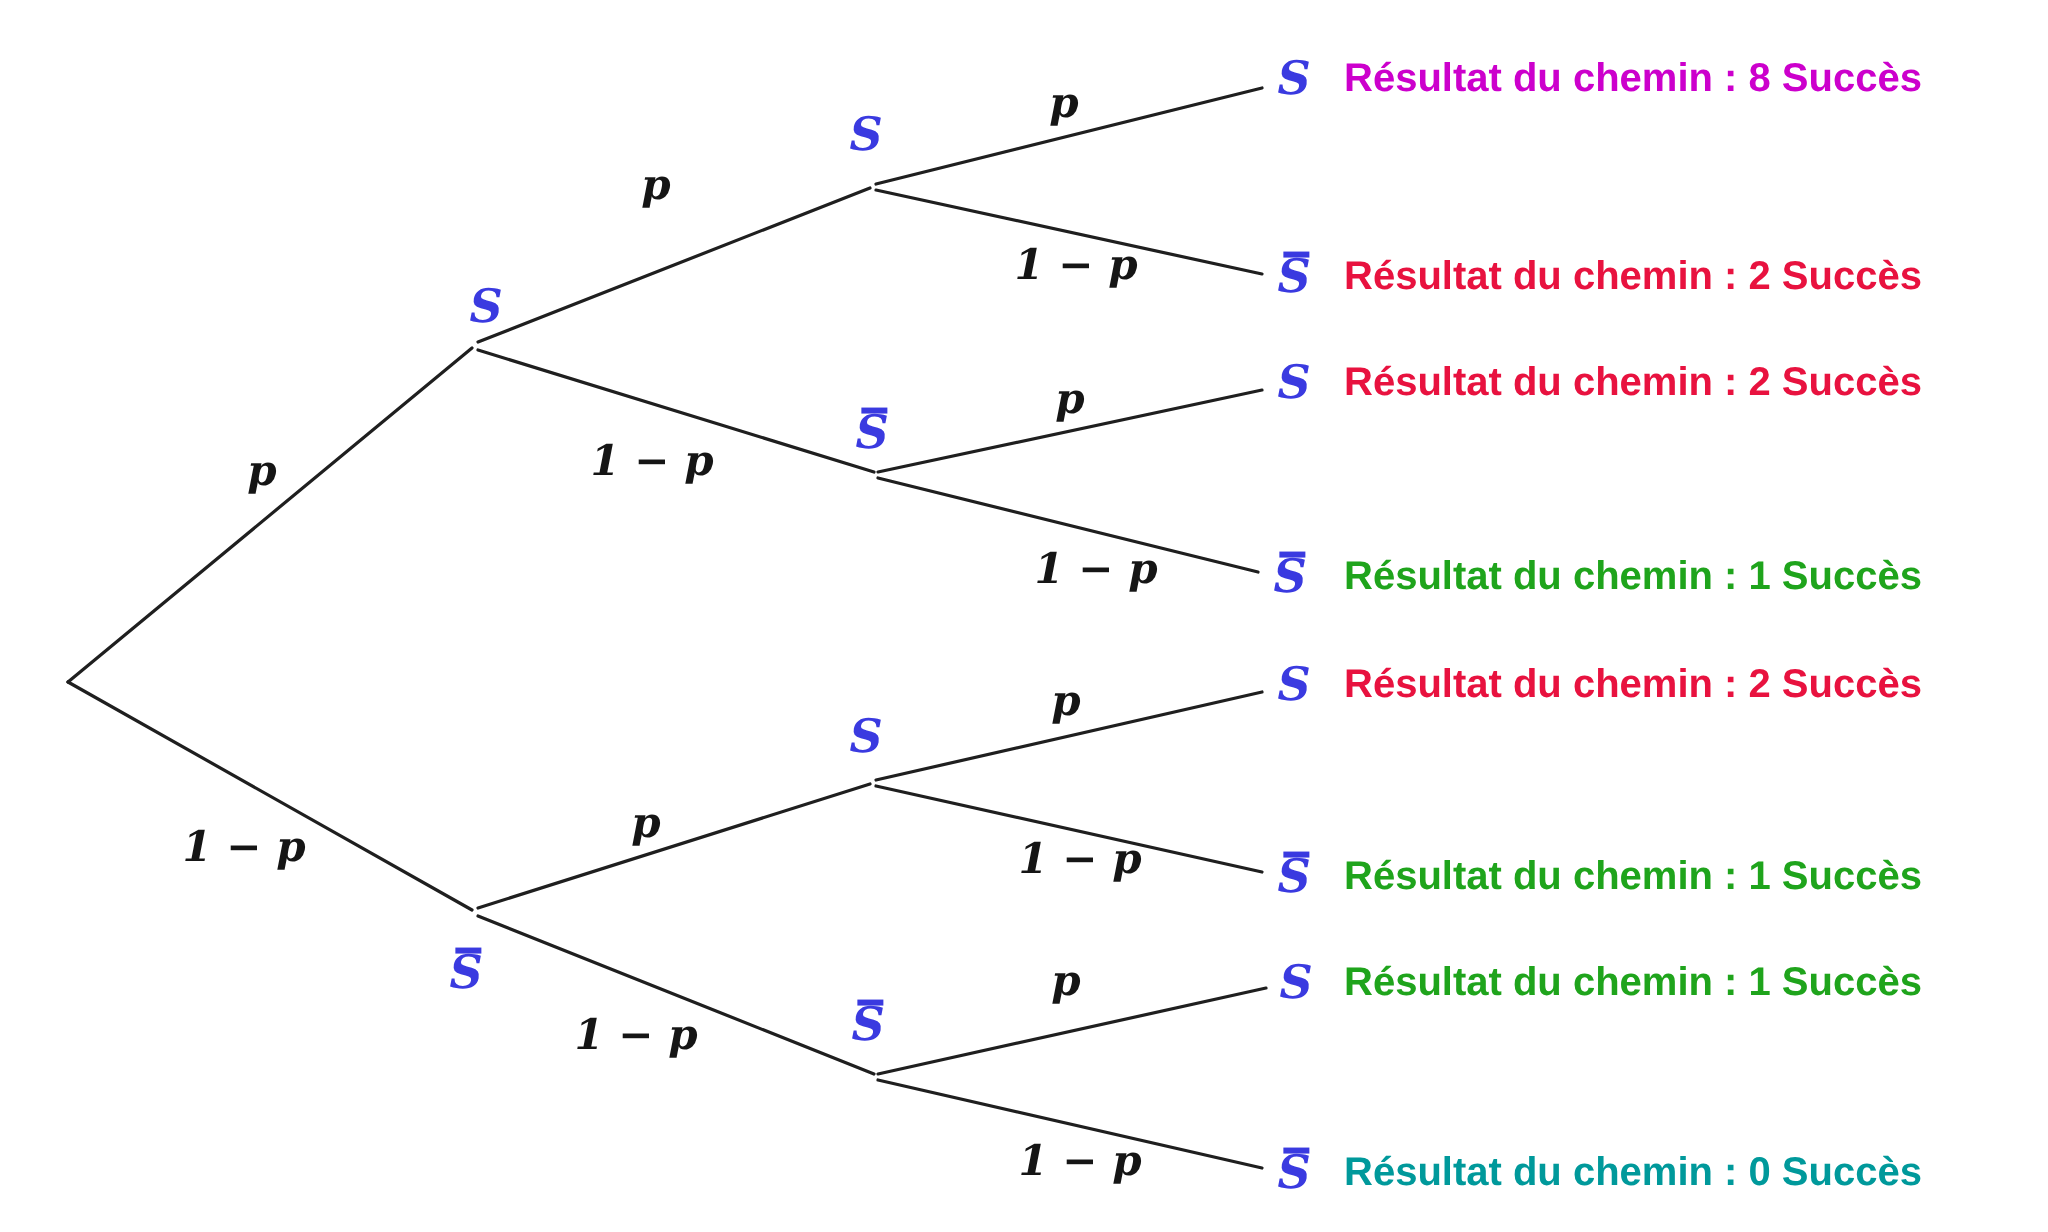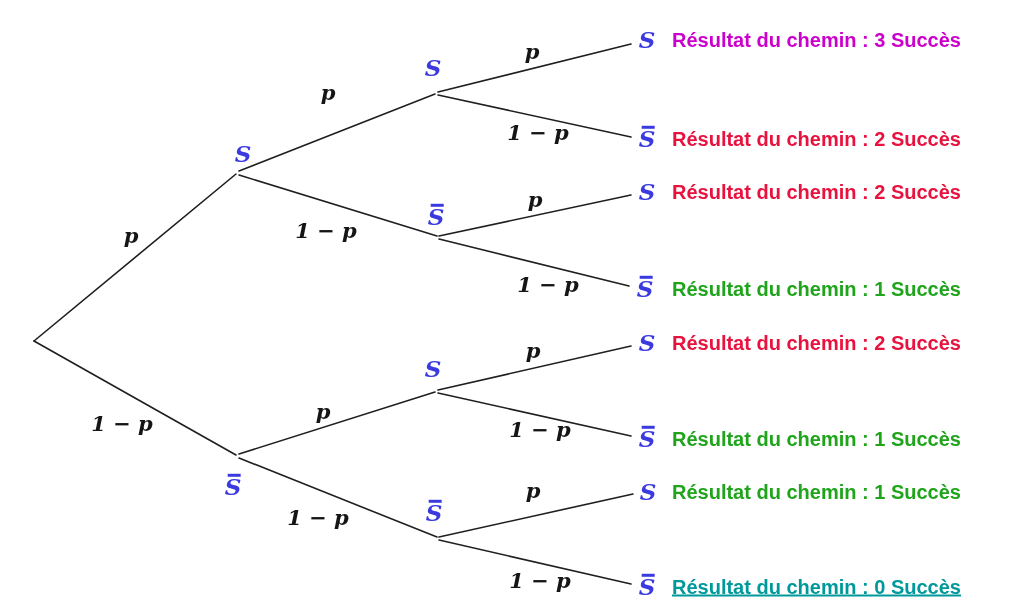--- a/index.html
+++ b/index.html
@@ -70,36 +70,36 @@
   <div class="branch-label" style="left:532px; top:51px">p</div>
   <div class="branch-label" style="left:538px; top:132px">1 − p</div>
   <div class="branch-label" style="left:535px; top:199px">p</div>
   <div class="branch-label" style="left:548px; top:284px">1 − p</div>
   <div class="branch-label" style="left:533px; top:350px">p</div>
   <div class="branch-label" style="left:540px; top:429px">1 − p</div>
   <div class="branch-label" style="left:533px; top:490px">p</div>
   <div class="branch-label" style="left:540px; top:580px">1 − p</div>
 
   <div class="node-label" style="left:647px; top:40px"><span class="letter">S</span></div>
-  <div class="result-label" style="left: 672px; top: 40px; color: rgb(204, 0, 204);">Résultat du chemin : 3 Succès</div>
+  <div class="result-label" style="left: 672px; top: 40px; color: rgb(204, 0, 204);">Résultat du chemin : 8 Succès</div>
 
   <div class="node-label" style="left:647px; top:139px"><span class="letter sbar">S</span></div>
   <div class="result-label" style="left: 672px; top: 139px; color: rgb(232, 18, 63);">Résultat du chemin : 2 Succès</div>
 
   <div class="node-label" style="left:647px; top:192px"><span class="letter">S</span></div>
   <div class="result-label" style="left: 672px; top: 192px; color: rgb(232, 18, 63);">Résultat du chemin : 2 Succès</div>
 
   <div class="node-label" style="left:645px; top:289px"><span class="letter sbar">S</span></div>
   <div class="result-label" style="left: 672px; top: 289px; color: rgb(31, 164, 28);">Résultat du chemin : 1 Succès</div>
 
   <div class="node-label" style="left:647px; top:343px"><span class="letter">S</span></div>
   <div class="result-label" style="left: 672px; top: 343px; color: rgb(232, 18, 63);">Résultat du chemin : 2 Succès</div>
 
   <div class="node-label" style="left:647px; top:439px"><span class="letter sbar">S</span></div>
   <div class="result-label" style="left: 672px; top: 439px; color: rgb(31, 164, 28);">Résultat du chemin : 1 Succès</div>
 
   <div class="node-label" style="left:648px; top:492px"><span class="letter">S</span></div>
   <div class="result-label" style="left: 672px; top: 492px; color: rgb(31, 164, 28);">Résultat du chemin : 1 Succès</div>
 
   <div class="node-label" style="left:647px; top:587px"><span class="letter sbar">S</span></div>
-  <div class="result-label" style="left: 672px; top: 587px; color: rgb(0, 153, 155); text-decoration: underline;">Résultat du chemin : 0 Succès</div>
+  <div class="result-label" style="left: 672px; top: 587px; color: rgb(0, 153, 155);">Résultat du chemin : 0 Succès</div>
 
 </div>
 
 </body></html>

